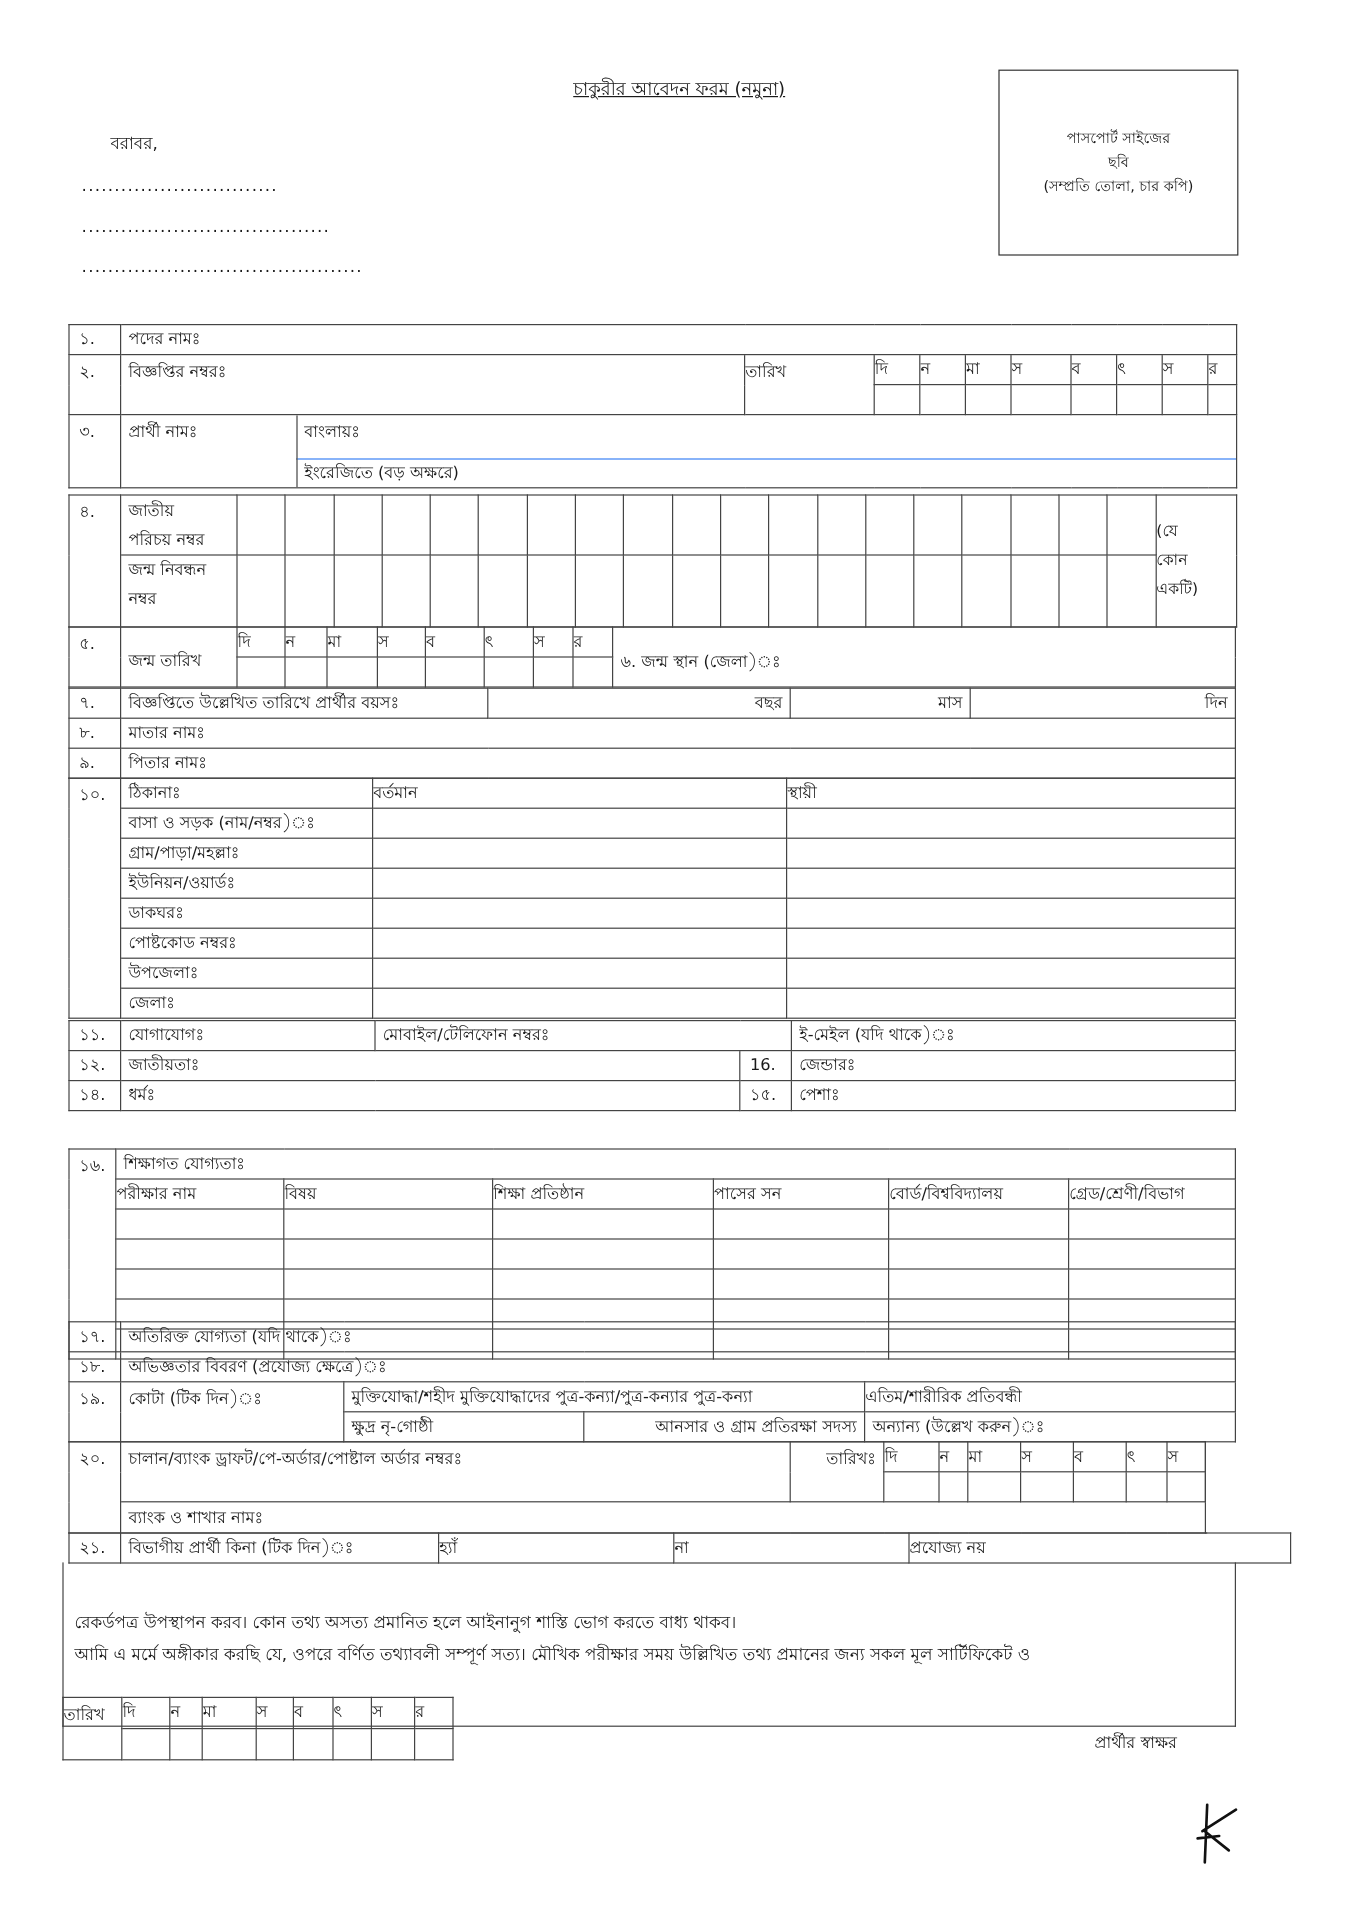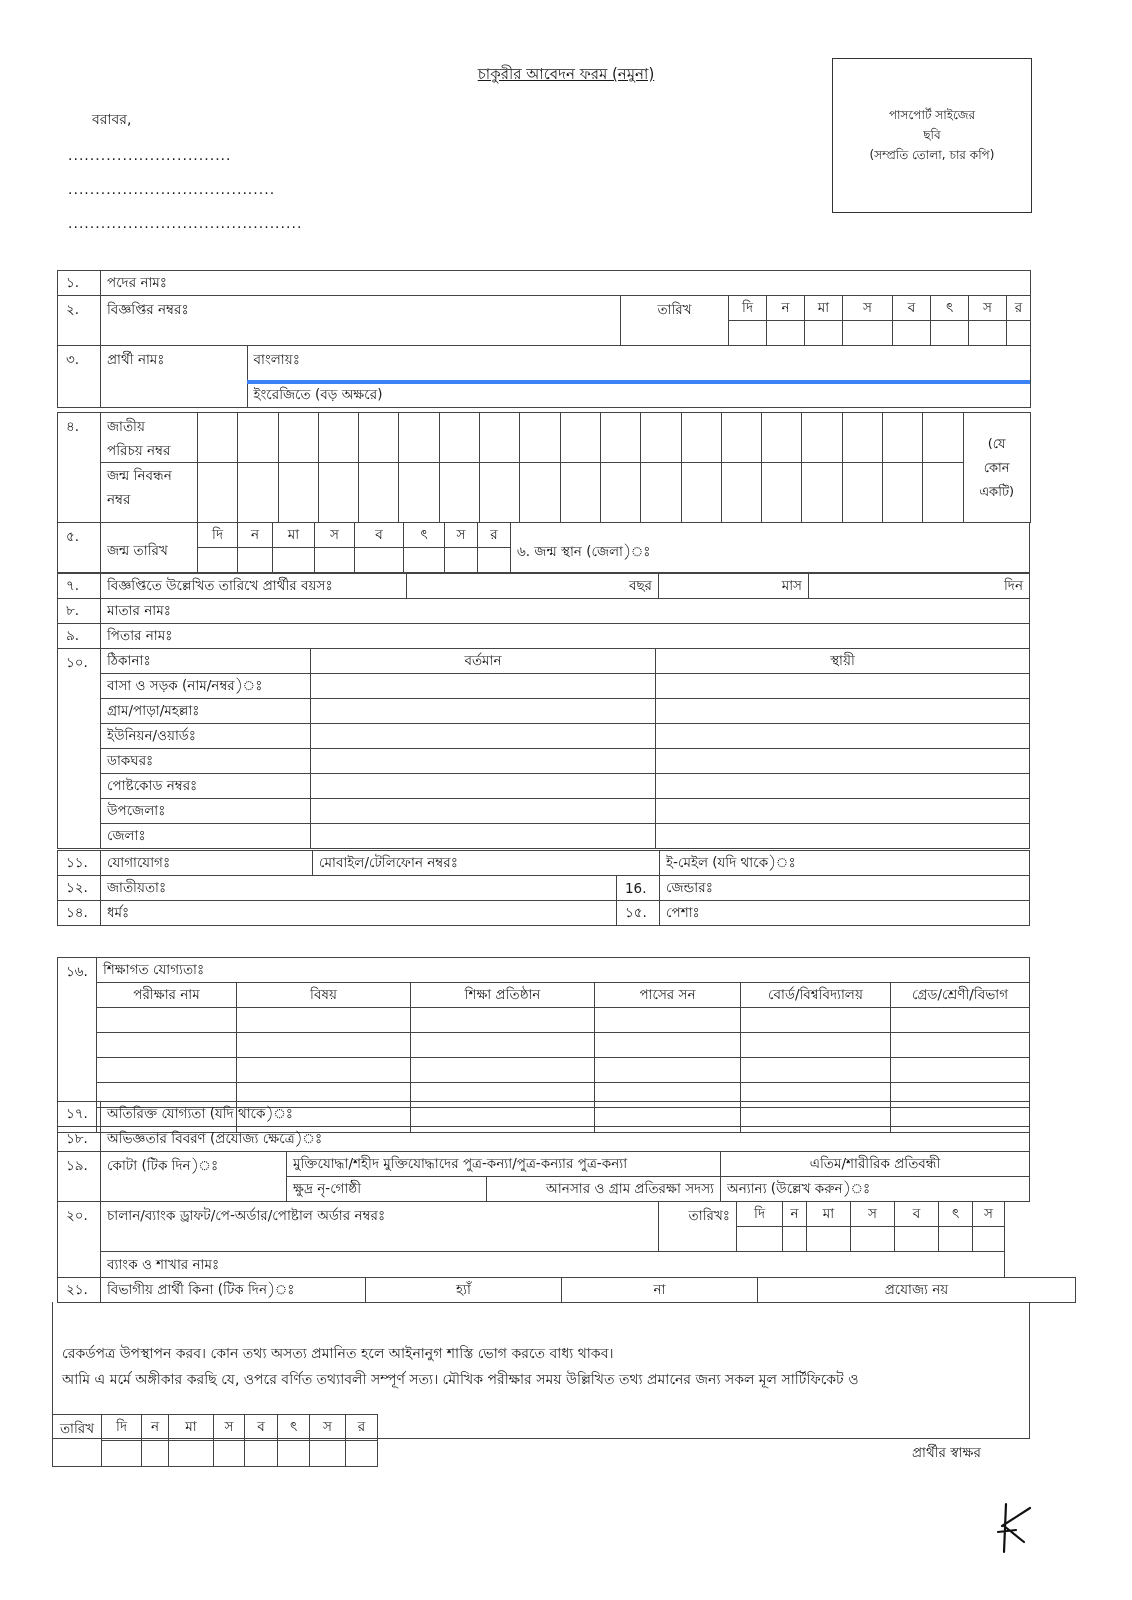--- a/index.html
+++ b/index.html
@@ -7,21 +7,21 @@
   body { position: relative; font-family: "DejaVu Sans", sans-serif; color: #1a1a1a; font-size: 14px; overflow: hidden; }
   .abs { position: absolute; }
   .title { left: 0; width: 1132px; top: 62px; text-align: center; font-size: 15px; }
   .title span { text-decoration: underline; }
   .to-label { left: 68px; top: 108px; font-size: 14px; margin-left: 24px; }
   .dots { left: 68px; font-size: 14px; letter-spacing: 1px; line-height: 1; }
   .photo { left: 832px; top: 58px; width: 200px; height: 155px; border: 1.4px solid #333; text-align: center; font-size: 12px; line-height: 20px; padding-top: 46px; }
   table.f { position: absolute; border-collapse: collapse; table-layout: fixed; }
   table.f td { border: 1px solid #444; font-size: 13.5px; padding: 0 6px; vertical-align: middle; height: 25px; white-space: nowrap; overflow: hidden; }
   .num { text-align: left; padding-left: 8px !important; }
-  .c { text-align: center; padding: 0 !important; }
+  .c { text-align: left; padding: 0 !important; }
   .r { text-align: right; }
   .decl { left: 62px; top: 1340px; width: 980px; font-size: 14px; line-height: 26px; }
   .sig-label { left: 912px; top: 1442px; font-size: 13.5px; }
   .mark { left: 994px; top: 1502px; width: 40px; height: 52px; }
 </style>
 </head>
 <body>
 
 <div class="abs title"><span>চাকুরীর আবেদন ফরম (নমুনা)</span></div>
 <div class="abs to-label">বরাবর,</div>
@@ -81,21 +81,21 @@
     <td class="num" rowspan="2" style="vertical-align:top;padding-top:3px">৩.</td>
     <td colspan="10" style="padding:0;height:60px">
       <table style="border-collapse:collapse;width:100%;table-layout:fixed">
         <colgroup>
               <col style="width:146px">
               <col>
             </colgroup>
         <tbody>
               <tr>
                 <td rowspan="2" style="border:none;border-right:1px solid #444;vertical-align:top;padding-top:3px;height:60px">প্রার্থী নামঃ</td>
-            <td style="border:none;border-bottom:4px solid #3b82f6;vertical-align:top;padding-top:3px;height:36px"><span>বাংলায়ঃ</span></td>
+            <td style="border:none;border-bottom:1px solid #3b82f6;vertical-align:top;padding-top:3px;height:36px"><span>বাংলায়ঃ</span></td>
               </tr>
         <tr>
                 <td style="border:none;height:24px"><span>ইংরেজিতে (বড় অক্ষরে)</span></td>
               </tr>
       </tbody>
           </table>
     </td>
   </tr>
 </tbody>
   </table>

